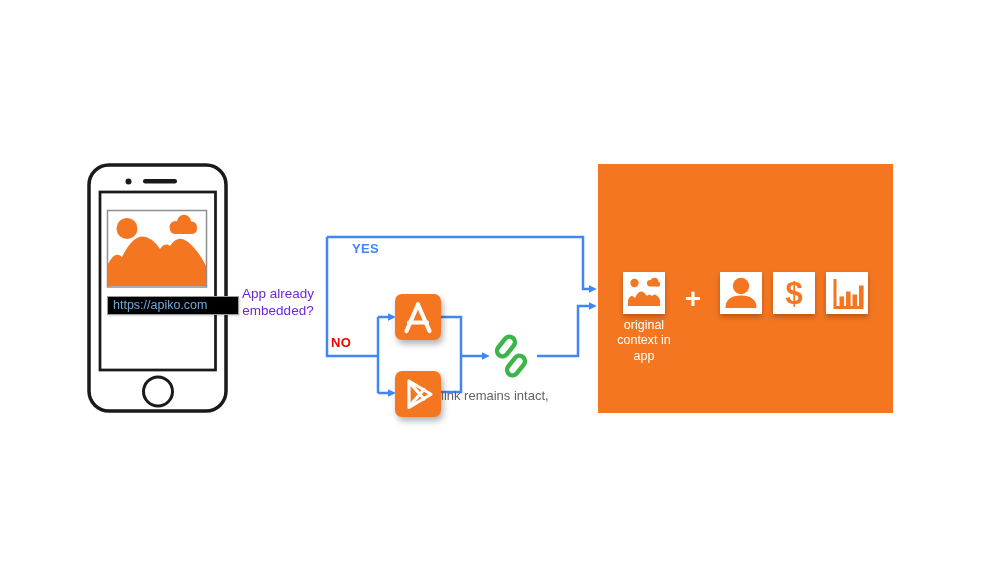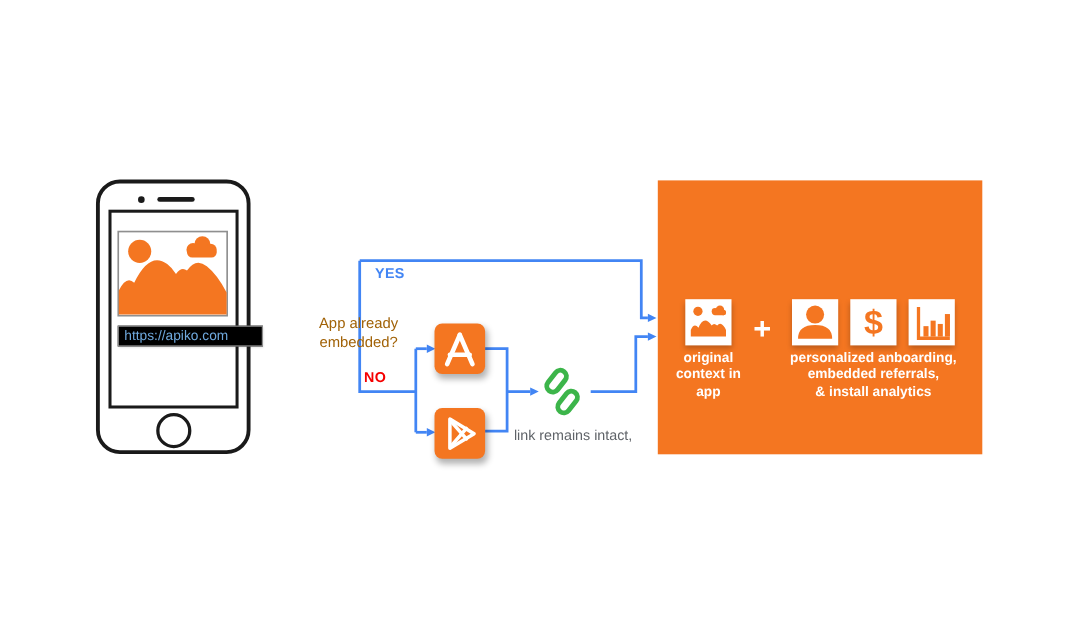--- a/index.html
+++ b/index.html
@@ -2,53 +2,53 @@
 <html><head>
 <meta charset="utf-8">
 <style>
   html,body{margin:0;padding:0;background:#ffffff;}
   #canvas{position:relative;width:983px;height:566px;background:#ffffff;overflow:hidden;
           font-family:"Liberation Sans", sans-serif;}
   .abs{position:absolute;}
   svg{display:block;}
 
   
-  .yes-label{left:341px;top:241px;font-size:13px;font-weight:bold;color:#4285F4;letter-spacing:.3px;}
+  .yes-label{left:352px;top:241px;font-size:13px;font-weight:bold;color:#4285F4;letter-spacing:.3px;}
   .no-label{left:331px;top:335px;font-size:13px;font-weight:bold;color:#F50000;letter-spacing:.3px;}
 
   
   .question{left:236px;top:286px;width:84px;text-align:center;font-size:13.5px;
-            font-weight:500;color:#a16207;line-height:16.5px;margin-left:48px;}
+            font-weight:500;color:#6d28d9;line-height:16.5px;}
 
   
   .url-bar{left:107px;top:296px;width:125px;height:17px;background:#000000;
            border:1.5px solid #9A9A9A;box-shadow:1px 1px 2px rgba(0,0,0,.15);
            font-size:12.5px;color:#6FA8DC;line-height:17px;padding-left:5px;white-space:nowrap;}
 
   
   .store-tile{width:46px;height:46px;background:#F47621;border-radius:7px;
               box-shadow:2px 4px 6px rgba(0,0,0,.3);}
   .app-store{left:395px;top:294px;}
   .google-play{left:395px;top:371px;}
 
   
-  .link-note{left:441px;top:388px;width:160px;text-align:center;font-size:13px;
+  .link-note{left:441px;top:388px;width:160px;text-align:left;font-size:13px;
              color:#5F6368;line-height:15.5px;}
 
   
   .panel{left:598px;top:164px;width:295px;height:249px;background:#F47621;}
   .tile{position:absolute;top:108px;width:42px;height:42px;background:#ffffff;
         box-shadow:0 3px 5px rgba(0,0,0,.25);}
   .tile-image{left:25px;}
   .tile-person{left:122px;}
   .tile-dollar{left:175px;}
   .tile-chart{left:228px;}
   .plus{position:absolute;left:83px;top:114px;width:24px;height:42px;line-height:42px;
         text-align:center;font-size:28px;font-weight:600;color:#ffffff;}
-  .caption{position:absolute;color:#ffffff;text-align:center;font-size:12.5px;line-height:15.3px;font-weight:bold;}
+  .caption{position:absolute;color:#ffffff;text-align:center;font-size:12.5px;line-height:15.3px;}
   .caption-original{left:0;top:154px;width:92px;}
   .caption-features{left:96px;top:154px;width:200px;}
   .caption span{display:block;}
 </style>
 </head>
 <body>
 
 <div id="canvas">
 
   <svg class="abs" style="left:0;top:0;" width="983" height="566" viewBox="0 0 983 566">
@@ -177,20 +177,15 @@
         </g>
       </svg>
     </div>
 
     <div class="caption caption-original">
       <span>original</span>
       <span>context in</span>
       <span>app</span>
     </div>
 
-    <div class="caption caption-features">
-      <span>personalized anboarding,</span>
-      <span>embedded referrals,</span>
-      <span>&amp; install analytics</span>
-    </div>
   </div>
 
 </div>
 
 </body></html>

